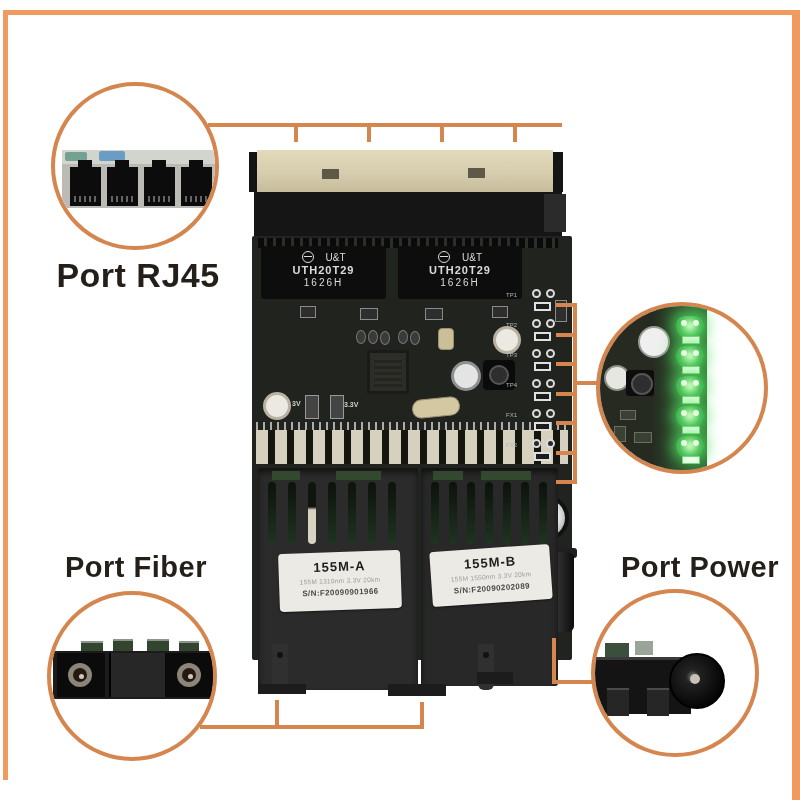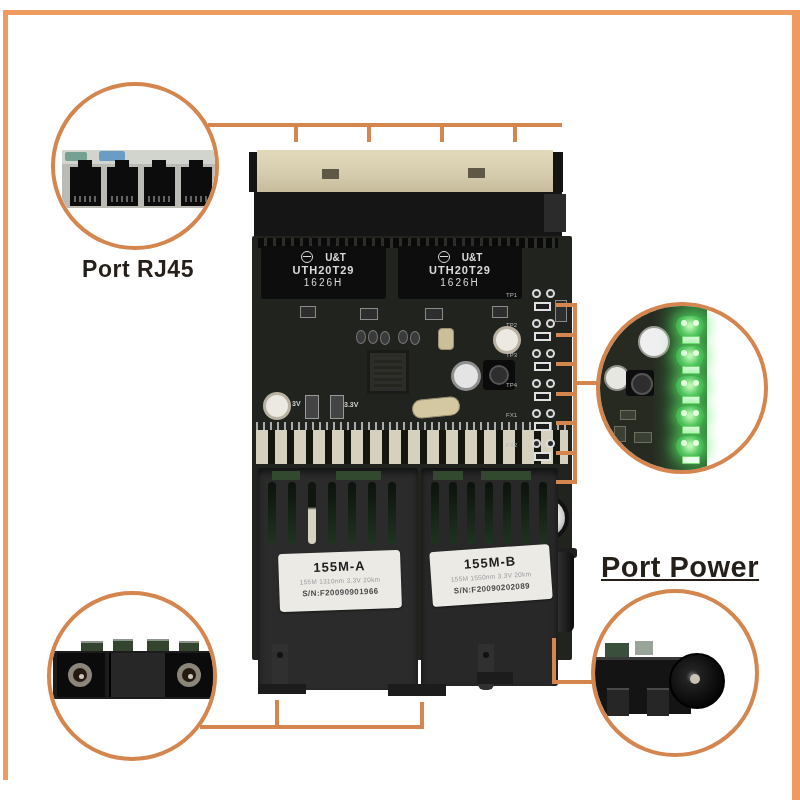--- a/index.html
+++ b/index.html
@@ -12,24 +12,24 @@
   .frame-top{left:3px;top:10px;width:797px;height:5px;}
   .frame-left{left:3px;top:10px;width:5px;height:770px;}
   .frame-right{left:792px;top:10px;width:8px;height:790px;}
 
   
   .cl{position:absolute;background:#d5854e;z-index:15;}
 
   
   .callout-label{position:absolute;z-index:30;color:#251f1a;font-weight:700;text-align:center;
                  letter-spacing:.5px;}
-  .lbl-rj45{left:38px;top:256px;width:200px;font-size:23px;}
+  .lbl-rj45{left:38px;top:256px;width:200px;font-size:34px;}
   .lbl-led{left:578px;top:254px;width:214px;font-size:28px;}
   .lbl-fiber{left:36px;top:551px;width:200px;font-size:29px;}
-  .lbl-power{left:580px;top:551px;width:200px;font-size:29px;text-decoration:underline;}
+  .lbl-power{left:600px;top:551px;width:200px;font-size:29px;}
 
   
   .inset{position:absolute;border:4px solid #d5854e;border-radius:50%;background:#fff;
          overflow:hidden;box-sizing:border-box;z-index:20;}
   .inset-rj45{left:51px;top:82px;width:168px;height:168px;}
   .inset-led{left:596px;top:302px;width:172px;height:172px;}
   .inset-fiber{left:47px;top:591px;width:170px;height:170px;}
   .inset-power{left:591px;top:589px;width:168px;height:168px;}
 
   
@@ -89,21 +89,21 @@
   .shield-slot{position:absolute;width:17px;height:10px;background:#5f5847;}
   .plastic{left:254px;top:192px;width:308px;height:46px;background:#151515;}
   .plastic-step{left:544px;top:194px;width:22px;height:38px;background:#2b2b2b;}
   .board{left:252px;top:236px;width:320px;height:424px;background:#20231e;border-radius:2px;}
   .pinrow{left:258px;top:238px;width:300px;height:10px;
       background:repeating-linear-gradient(90deg,#0a0a0a 0 6px,#2c2f29 6px 9px);}
 
   .transformer{position:absolute;width:125px;height:53px;background:#0d0d0d;border-radius:3px;
       color:#dcdcdc;text-align:center;padding-top:5px;box-sizing:border-box;}
   .t1{left:261px;top:246px;} .t2{left:398px;top:246px;width:124px;}
-  .t-line1{display:flex;justify-content:center;align-items:center;gap:12px;font-size:10px;font-weight:700;}
+  .t-line1{display:flex;justify-content:center;align-items:center;gap:12px;font-size:10px;font-weight:400;}
   .t-logo{width:10px;height:10px;border:1.5px solid #dcdcdc;border-radius:50%;position:relative;display:inline-block;}
   .t-logo::after{content:"";position:absolute;left:1px;right:1px;top:3.5px;height:1.5px;background:#dcdcdc;}
   .t-line2{font-size:11px;font-weight:700;letter-spacing:1px;margin-top:1px;}
   .t-line3{font-size:10px;letter-spacing:2px;margin-top:1px;}
 
   .mini-comp{position:absolute;border:1px solid #8a8a8a;background:#2e2e2e;}
   .cap-sm{position:absolute;width:8px;height:12px;border:1px solid #777;border-radius:50%;background:#3a3a3a;}
   .cap-beige{left:438px;top:328px;width:14px;height:20px;border:1px solid #9a8f72;border-radius:4px;background:#cbbf9a;}
   .chip{left:367px;top:350px;width:42px;height:44px;background:#2c2d29;
       border:3px solid #1a1b18;box-sizing:border-box;}
@@ -425,15 +425,16 @@
     <div class="abs pw-tab2"></div>
     <div class="abs pw-body">
       <div class="pw-notch" style="left:12px;"></div>
       <div class="pw-notch" style="left:52px;"></div>
     </div>
     <div class="abs pw-barrel"></div>
     <div class="abs pw-pin"></div>
   </div>
 
   <div class="callout-label lbl-rj45">Port RJ45</div>
+  <div class="callout-label lbl-fiber">Port Fiber</div>
   <div class="callout-label lbl-power">Port Power</div>
 
 </div>
 
 </body></html>

